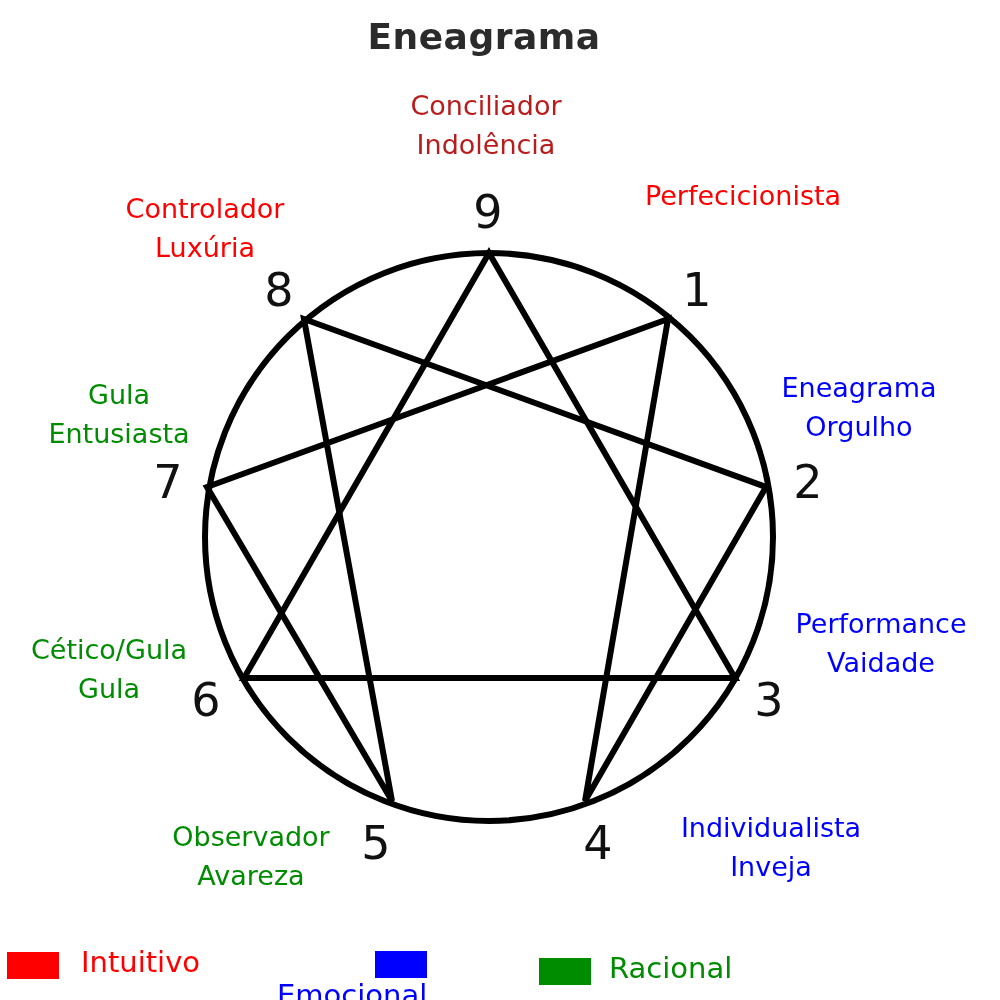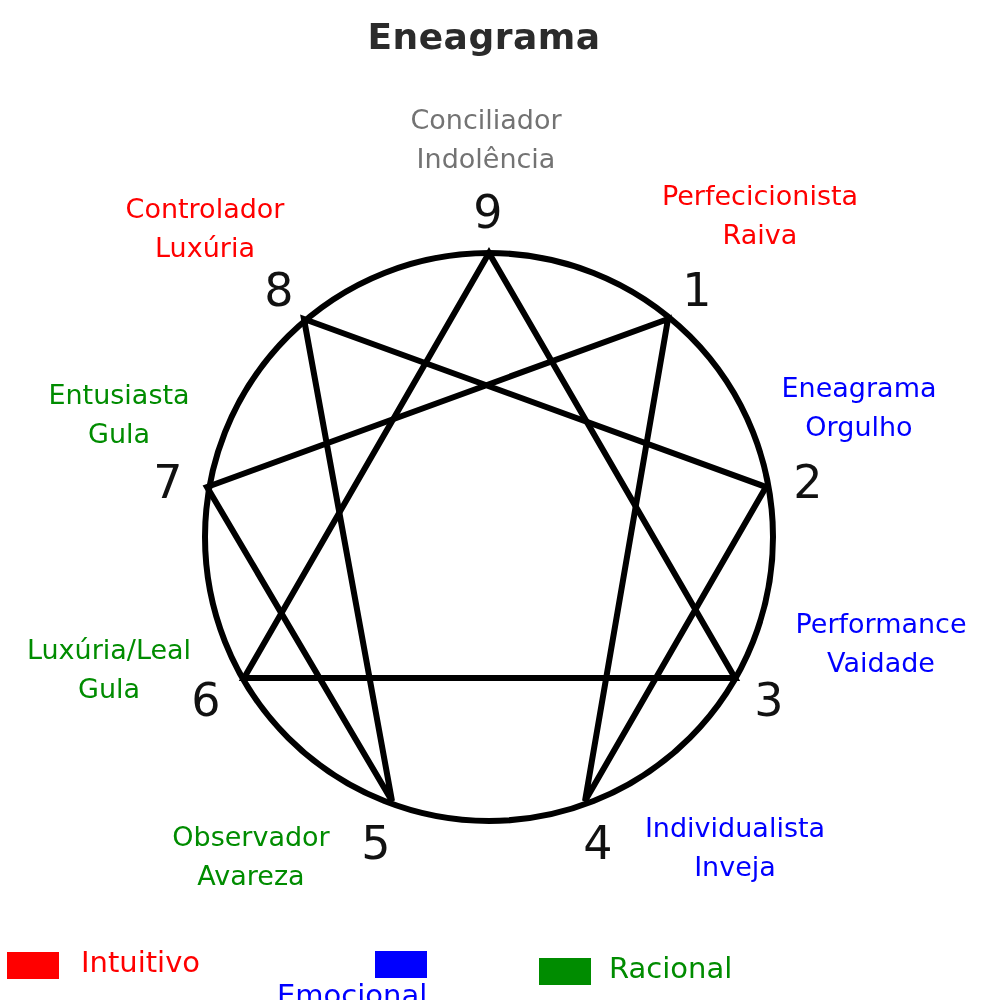--- a/index.html
+++ b/index.html
@@ -29,51 +29,50 @@
 <div class="num" style="left:488px; top:212px;">9</div>
 <div class="num" style="left:697px; top:290px;">1</div>
 <div class="num" style="left:808px; top:482px;">2</div>
 <div class="num" style="left:769px; top:700px;">3</div>
 <div class="num" style="left:598px; top:843px;">4</div>
 <div class="num" style="left:376px; top:843px;">5</div>
 <div class="num" style="left:206px; top:700px;">6</div>
 <div class="num" style="left:168px; top:482px;">7</div>
 <div class="num" style="left:279px; top:290px;">8</div>
 
-<div class="label" style="left:486px; top:100px; color:#737373;">
+<div class="label" style="left:486px; top:86px; color:#b91c1c;">
   <span>Conciliador</span>
   <span>Indolência</span>
 </div>
-<div class="label" style="left:743px; top:176px; color:#ff0000;margin-left:17px;">
+<div class="label" style="left:743px; top:176px; color:#ff0000;">
   <span>Perfecicionista</span>
-  <span>Raiva</span>
 </div>
 <div class="label" style="left:859px; top:368px; color:#0000ff;">
   <span>Eneagrama</span>
   <span>Orgulho</span>
 </div>
 <div class="label" style="left:881px; top:604px; color:#0000ff;">
   <span>Performance</span>
   <span>Vaidade</span>
 </div>
-<div class="label" style="left:735px; top:808px; color:#0000ff;">
+<div class="label" style="left:771px; top:808px; color:#0000ff;">
   <span>Individualista</span>
   <span>Inveja</span>
 </div>
 <div class="label" style="left:251px; top:817px; color:#008c00;">
   <span>Observador</span>
   <span>Avareza</span>
 </div>
 <div class="label" style="left:109px; top:630px; color:#008c00;">
-  <span>Luxúria/Leal</span>
+  <span>Cético/Gula</span>
   <span>Gula</span>
 </div>
 <div class="label" style="left:119px; top:375px; color:#008c00;">
+  <span>Gula</span>
   <span>Entusiasta</span>
-  <span>Gula</span>
 </div>
 <div class="label" style="left:205px; top:189px; color:#ff0000;">
   <span>Controlador</span>
   <span>Luxúria</span>
 </div>
 
 <div class="legend-item" style="left:7px; top:945px;">
   <span class="swatch" style="background:#ff0000;"></span>
   <span class="legend-label" style="color:#ff0000;">Intuitivo</span>
 </div>

